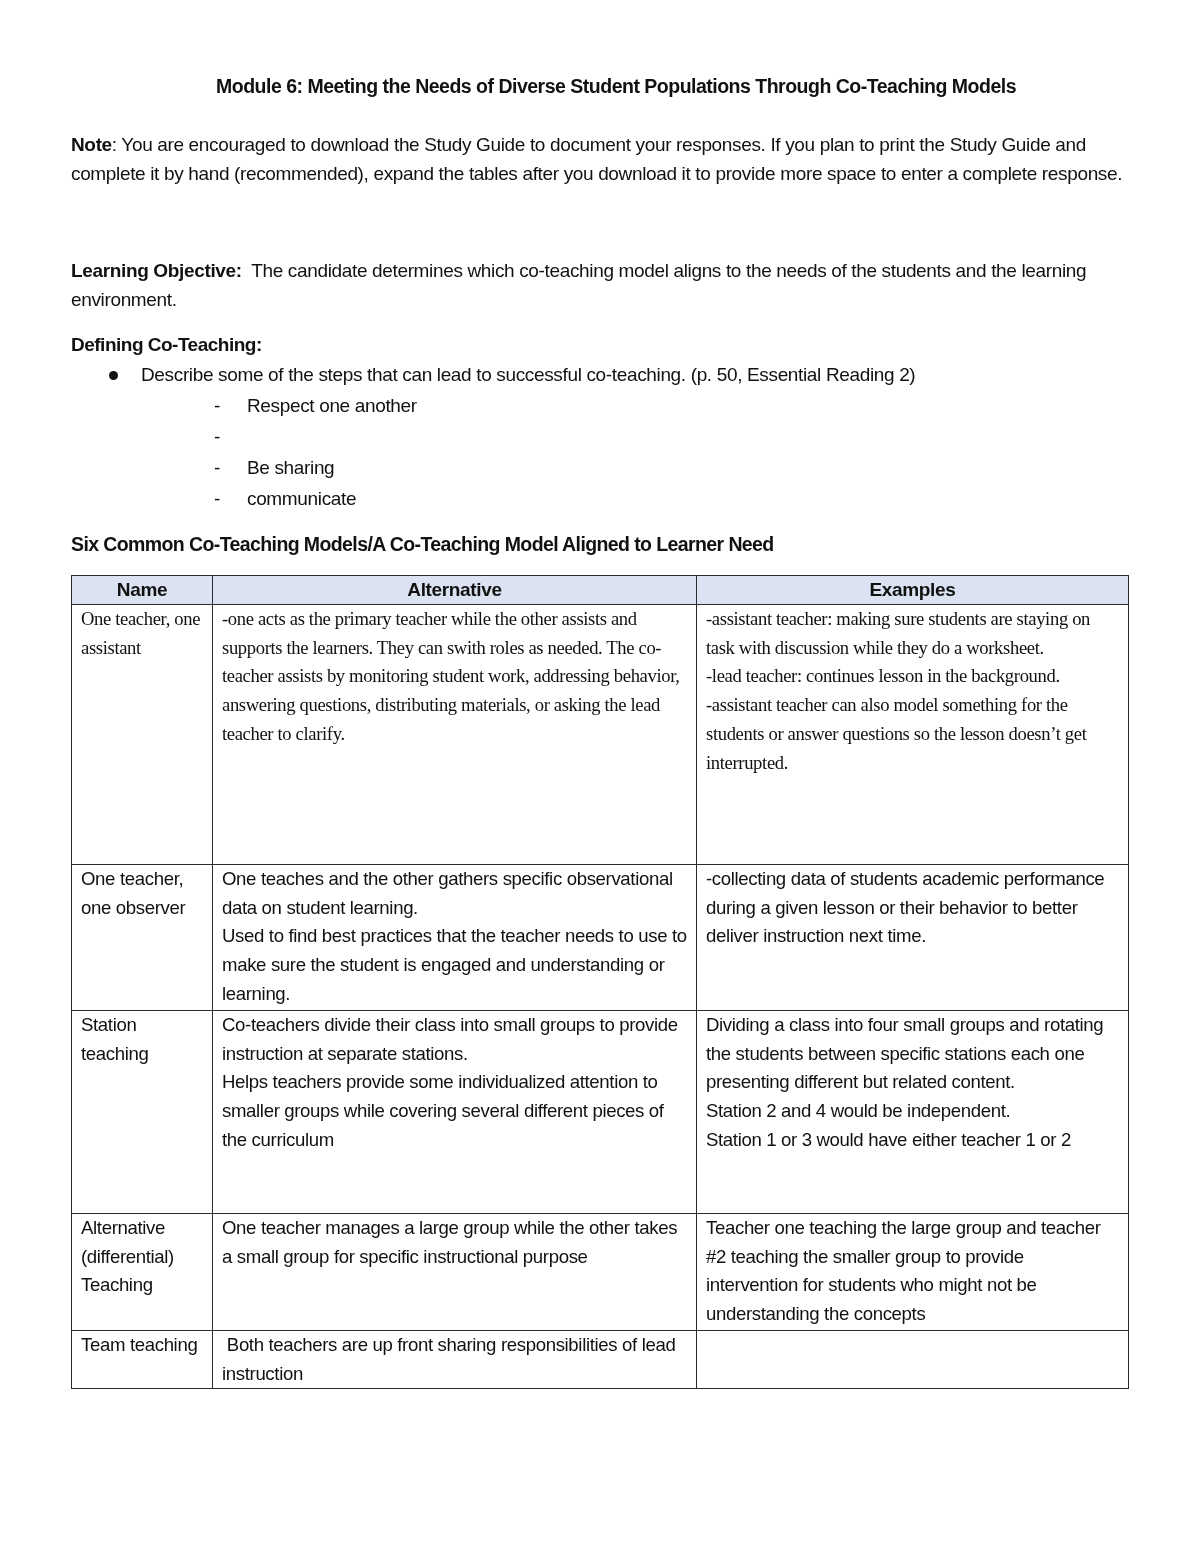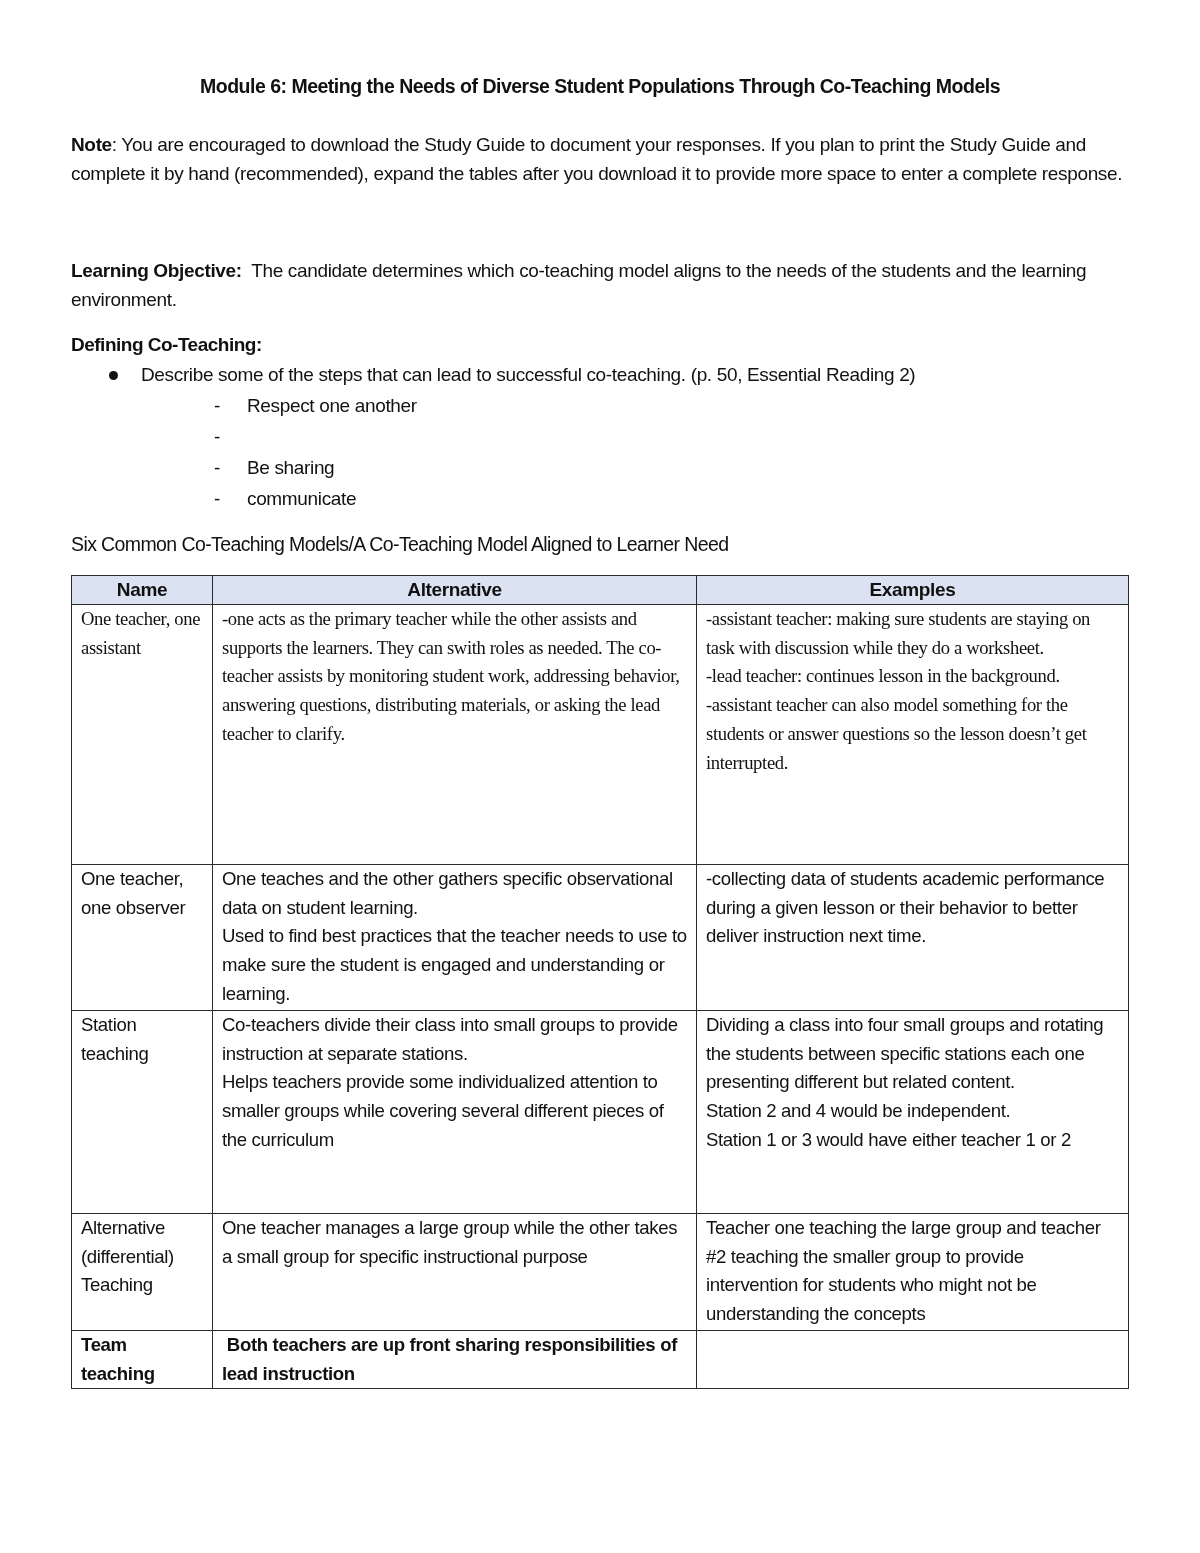--- a/index.html
+++ b/index.html
@@ -16,21 +16,21 @@
     overflow: hidden;
   }
   .page {
     position: absolute;
     left: 71px;
     top: 0;
     width: 1058px;
   }
   .title {
     position: absolute;
-    left: 0;
+    left: 16px;
     top: 73px;
     width: 1058px;
     text-align: center;
     font-weight: bold;
     font-size: 19.5px;
     letter-spacing: -0.5px;
     line-height: 26px;
     white-space: nowrap;
   }
   .para {
@@ -98,21 +98,21 @@
   }
   .dash-text {
     position: absolute;
     left: 176px;
     top: 0;
   }
   .table-heading {
     position: absolute;
     left: 0;
     top: 530px;
-    font-weight: normal;
+    font-weight: bold;
     font-size: 19.5px;
     line-height: 29px;
     letter-spacing: -0.6px;
     white-space: nowrap;
   }
   table.models {
     position: absolute;
     left: 0;
     top: 575px;
     width: 1057px;
@@ -137,21 +137,21 @@
     font-size: 19px;
   }
   col.c-name { width: 141px; }
   col.c-desc { width: 484px; }
   col.c-ex { width: 432px; }
   tr.r1 td { height: 259px; font-family: Liberation Serif, serif; }
   tr.r2 td { height: 145px; }
   tr.r3 td { height: 202px; }
   tr.r4 td { height: 58px; }
   tr.r5 td { height: 116px; }
-  tr.r6 td { height: 57px; font-weight: bold; }
+  tr.r6 td { height: 57px; }
   .multiline { white-space: pre-line; }
 </style>
 </head>
 <body>
 
 <div class="page">
 
   <div class="title">Module 6: Meeting the Needs of Diverse Student Populations Through Co-Teaching Models</div>
 
   <div class="para note"><b>Note</b><span>: You are encouraged to download the Study Guide to document your responses. If you plan to print the Study Guide and complete it by hand (recommended), expand the tables after you download it to provide more space to enter a complete response.</span></div>

